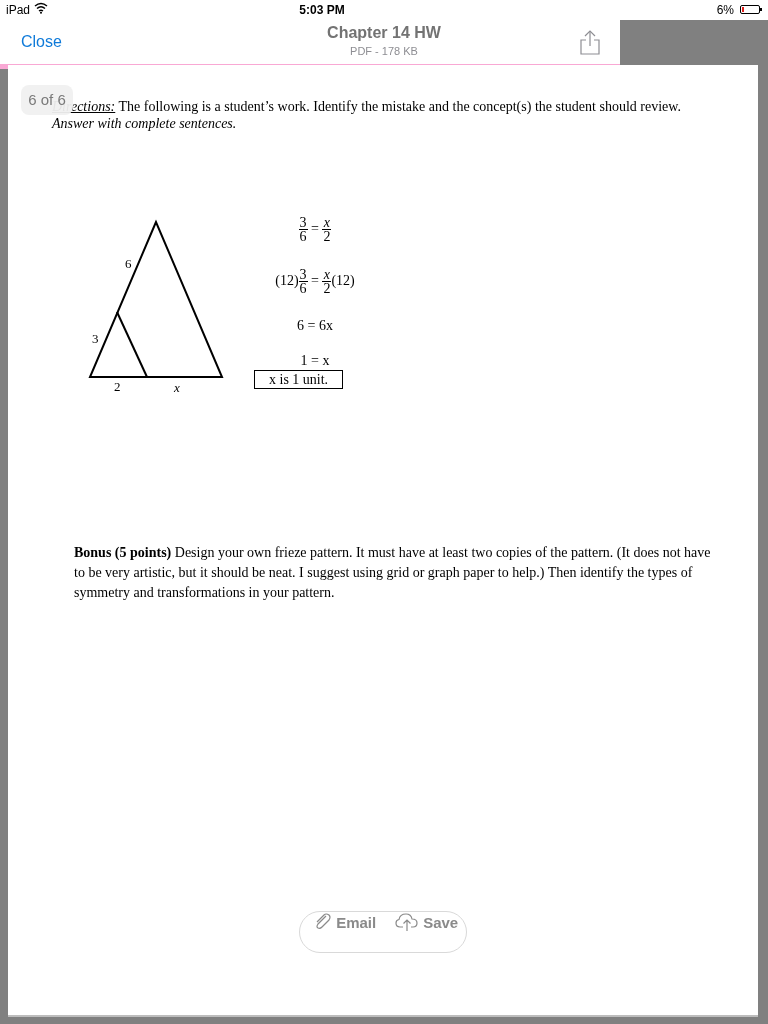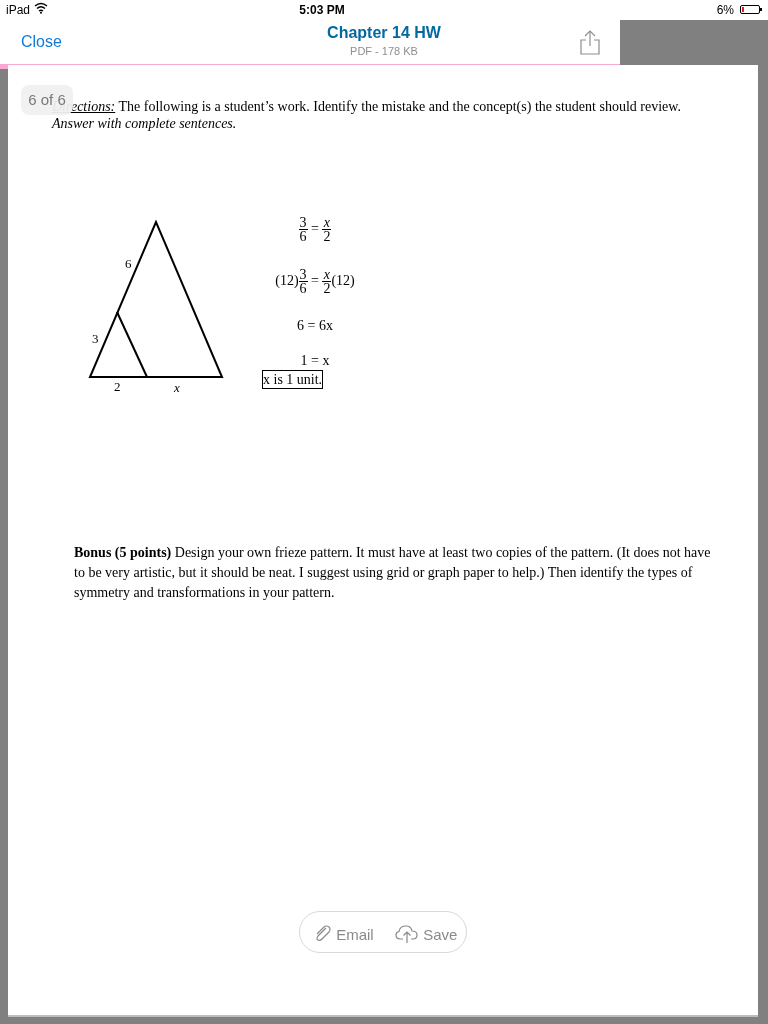--- a/index.html
+++ b/index.html
@@ -26,21 +26,21 @@
   .statusbar .battery .level { position: absolute; left: 1px; top: 1px; width: 2px; height: 5px; background: #e0201c; }
   .navbar {
     position: absolute; left: 0; top: 20px; width: 620px; height: 44px;
     background: #ffffff; border-bottom: 5px solid #f9a8d4;
   }
   .navbar .close {
     position: absolute; left: 21px; top: 13px; font-size: 16px; color: #0f7ad9; cursor: pointer;
   }
   .navbar .title {
     position: absolute; left: 0; width: 768px; top: 4px; text-align: center;
-    font-size: 16px; color: #0369a1; font-weight: 600;
+    font-size: 16px; color: #737373; font-weight: 600;
   }
   .navbar .subtitle {
     position: absolute; left: 0; width: 768px; top: 25px; text-align: center;
     font-size: 11px; color: #8e8e93;
   }
   .navbar .share { position: absolute; right: 18px; top: 9px; width: 24px; height: 26px; cursor: pointer; }
   .page {
     position: absolute; left: 8px; top: 65px; width: 750px; height: 950px;
     background: #ffffff; border-bottom: 2px solid #bdbdbd;
   }
@@ -52,29 +52,29 @@
   .doc { font-family: "Liberation Serif", serif; color: #000; font-size: 14px; position: absolute; }
   .directions { left: 52px; top: 98px; width: 650px; line-height: 17px; }
   .directions .lbl { text-decoration: underline; font-style: italic; }
   .directions i { }
   .triangles { position: absolute; left: 80px; top: 215px; }
   .math { position: absolute; left: 250px; top: 210px; width: 130px; font-family: "Liberation Serif", serif; font-size: 14px; }
   .frac { display: inline-block; vertical-align: middle; text-align: center; line-height: 13px; }
   .frac .num { display: block; border-bottom: 1px solid #000; padding: 0 1px; }
   .frac .den { display: block; padding: 0 1px; }
   .mrow { position: absolute; left: 0; width: 130px; text-align: center; white-space: nowrap; }
-  .answer-box { position: absolute; left: 12px; top: 160px; border: 1px solid #000; padding: 0 0; line-height: 17px; }
+  .answer-box { position: absolute; left: 4px; top: 160px; border: 1px solid #000; padding: 0 14px; line-height: 17px; }
   .bonus { left: 74px; top: 543px; width: 650px; line-height: 20px; }
   .bonus b { font-weight: bold; }
   .actions {
     position: absolute; left: 299px; top: 911px; width: 168px; height: 42px;
     border: 1px solid #d9d9d9; border-radius: 22px; background: #fff;
     box-sizing: border-box; font-size: 15px; color: #8a8a8a;
   }
-  .actions .btn { position: absolute; top: 12px; cursor: pointer; }
+  .actions .btn { position: absolute; top: 0; cursor: pointer; font-weight: bold; }
   .actions .email { left: 12px; }
   .actions .save { left: 95px; }
   .actions .btn svg { vertical-align: -4px; }
 </style>
 </head>
 <body>
 
 <div class="statusbar">
   <span class="carrier">iPad</span>
   <span class="wifi">

